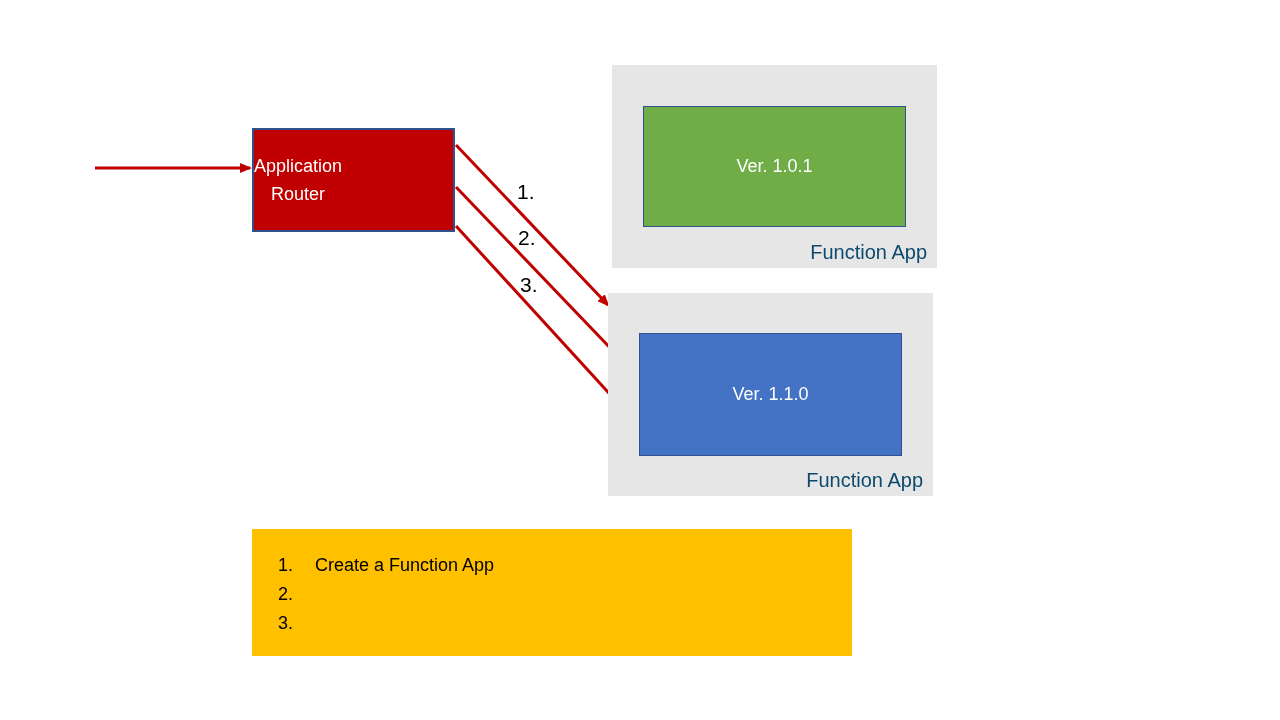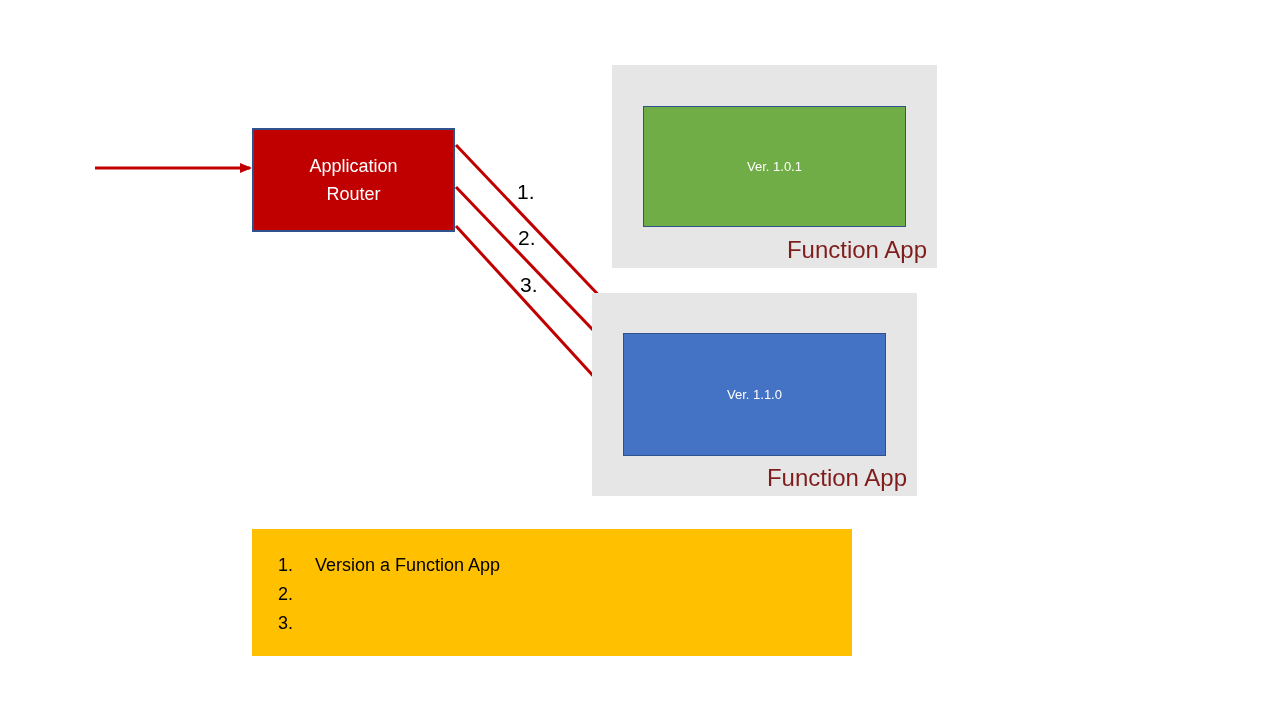--- a/index.html
+++ b/index.html
@@ -26,59 +26,58 @@
   .router-box {
     position: absolute;
     left: 252px;
     top: 128px;
     width: 203px;
     height: 104px;
     border: 2px solid;
     box-sizing: border-box;
     display: flex;
     align-items: center;
-    justify-content: center;
     text-align: center;
   }
   .router-label {
     color: #ffffff;
     font-size: 18px;
     line-height: 28px;
     white-space: pre-line;
   }
   .fa-container {
     position: absolute;
     width: 325px;
     height: 203px;
   }
   .fa-container.fa1 { left: 612px; top: 65px; }
-  .fa-container.fa2 { left: 592px; top: 293px; text-decoration: underline; }
+  .fa-container.fa2 { left: 608px; top: 293px; text-decoration: underline; }
   .fa-label {
     position: absolute;
     right: 10px;
     bottom: 4px;
-    font-size: 24px;
-    color: #7f1d1d;
+    font-size: 20px;
+    color: #0c4a6e;
   }
   .version-box {
     position: absolute;
     left: 31px;
     top: 41px;
     width: 263px;
     height: 121px;
     border: 1.5px solid;
     box-sizing: border-box;
     display: flex;
     align-items: center;
     justify-content: center;
   }
   .fa2 .version-box { top: 40px; height: 123px; }
   .version-label {
     color: #ffffff;
-    font-size: 13px;
+    font-size: 18px;
   }
   .arrow-label {
     position: absolute;
     font-size: 21px;
     color: #000000;
   }
   .arrow-label.al1 { left: 517px; top: 180px; }
   .arrow-label.al2 { left: 518px; top: 226px; }
   .arrow-label.al3 { left: 520px; top: 273px; }
   .legend-box {
@@ -138,21 +137,21 @@
     <div class="fa-label">Function App</div>
   </div>
 
   <div class="arrow-label al1">1.</div>
   <div class="arrow-label al2">2.</div>
   <div class="arrow-label al3">3.</div>
 
   <div class="legend-box" style="background-color: rgb(255, 192, 0);">
     <div class="legend-row">
       <span class="legend-num">1.</span>
-      <span class="legend-text">Version a Function App</span>
+      <span class="legend-text">Create a Function App</span>
     </div>
     <div class="legend-row">
       <span class="legend-num">2.</span>
     </div>
     <div class="legend-row">
       <span class="legend-num">3.</span>
     </div>
   </div>
 
 </div>

